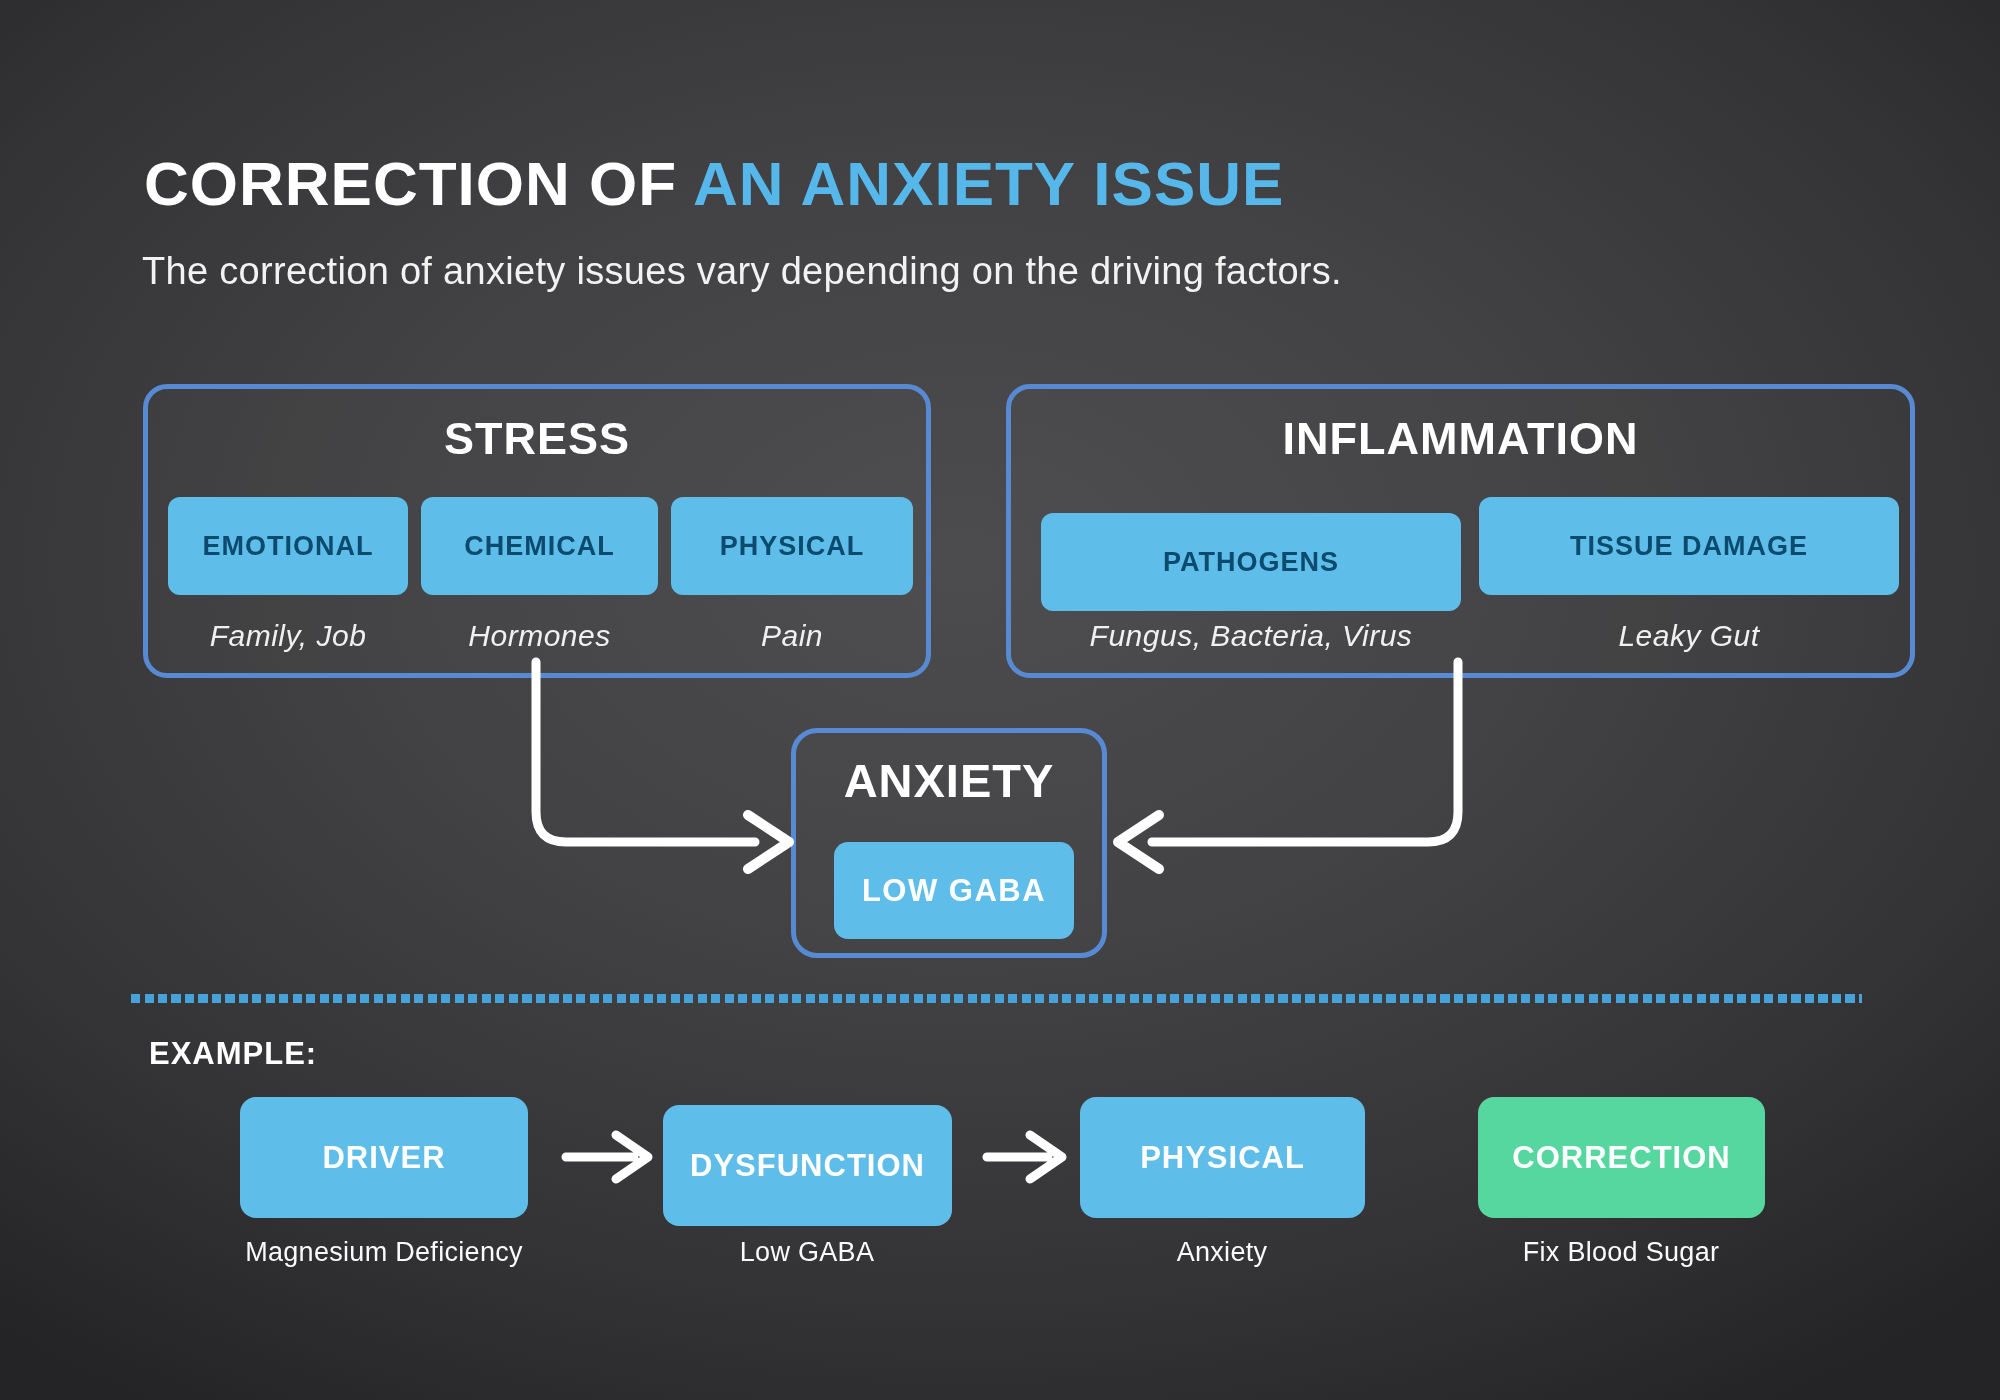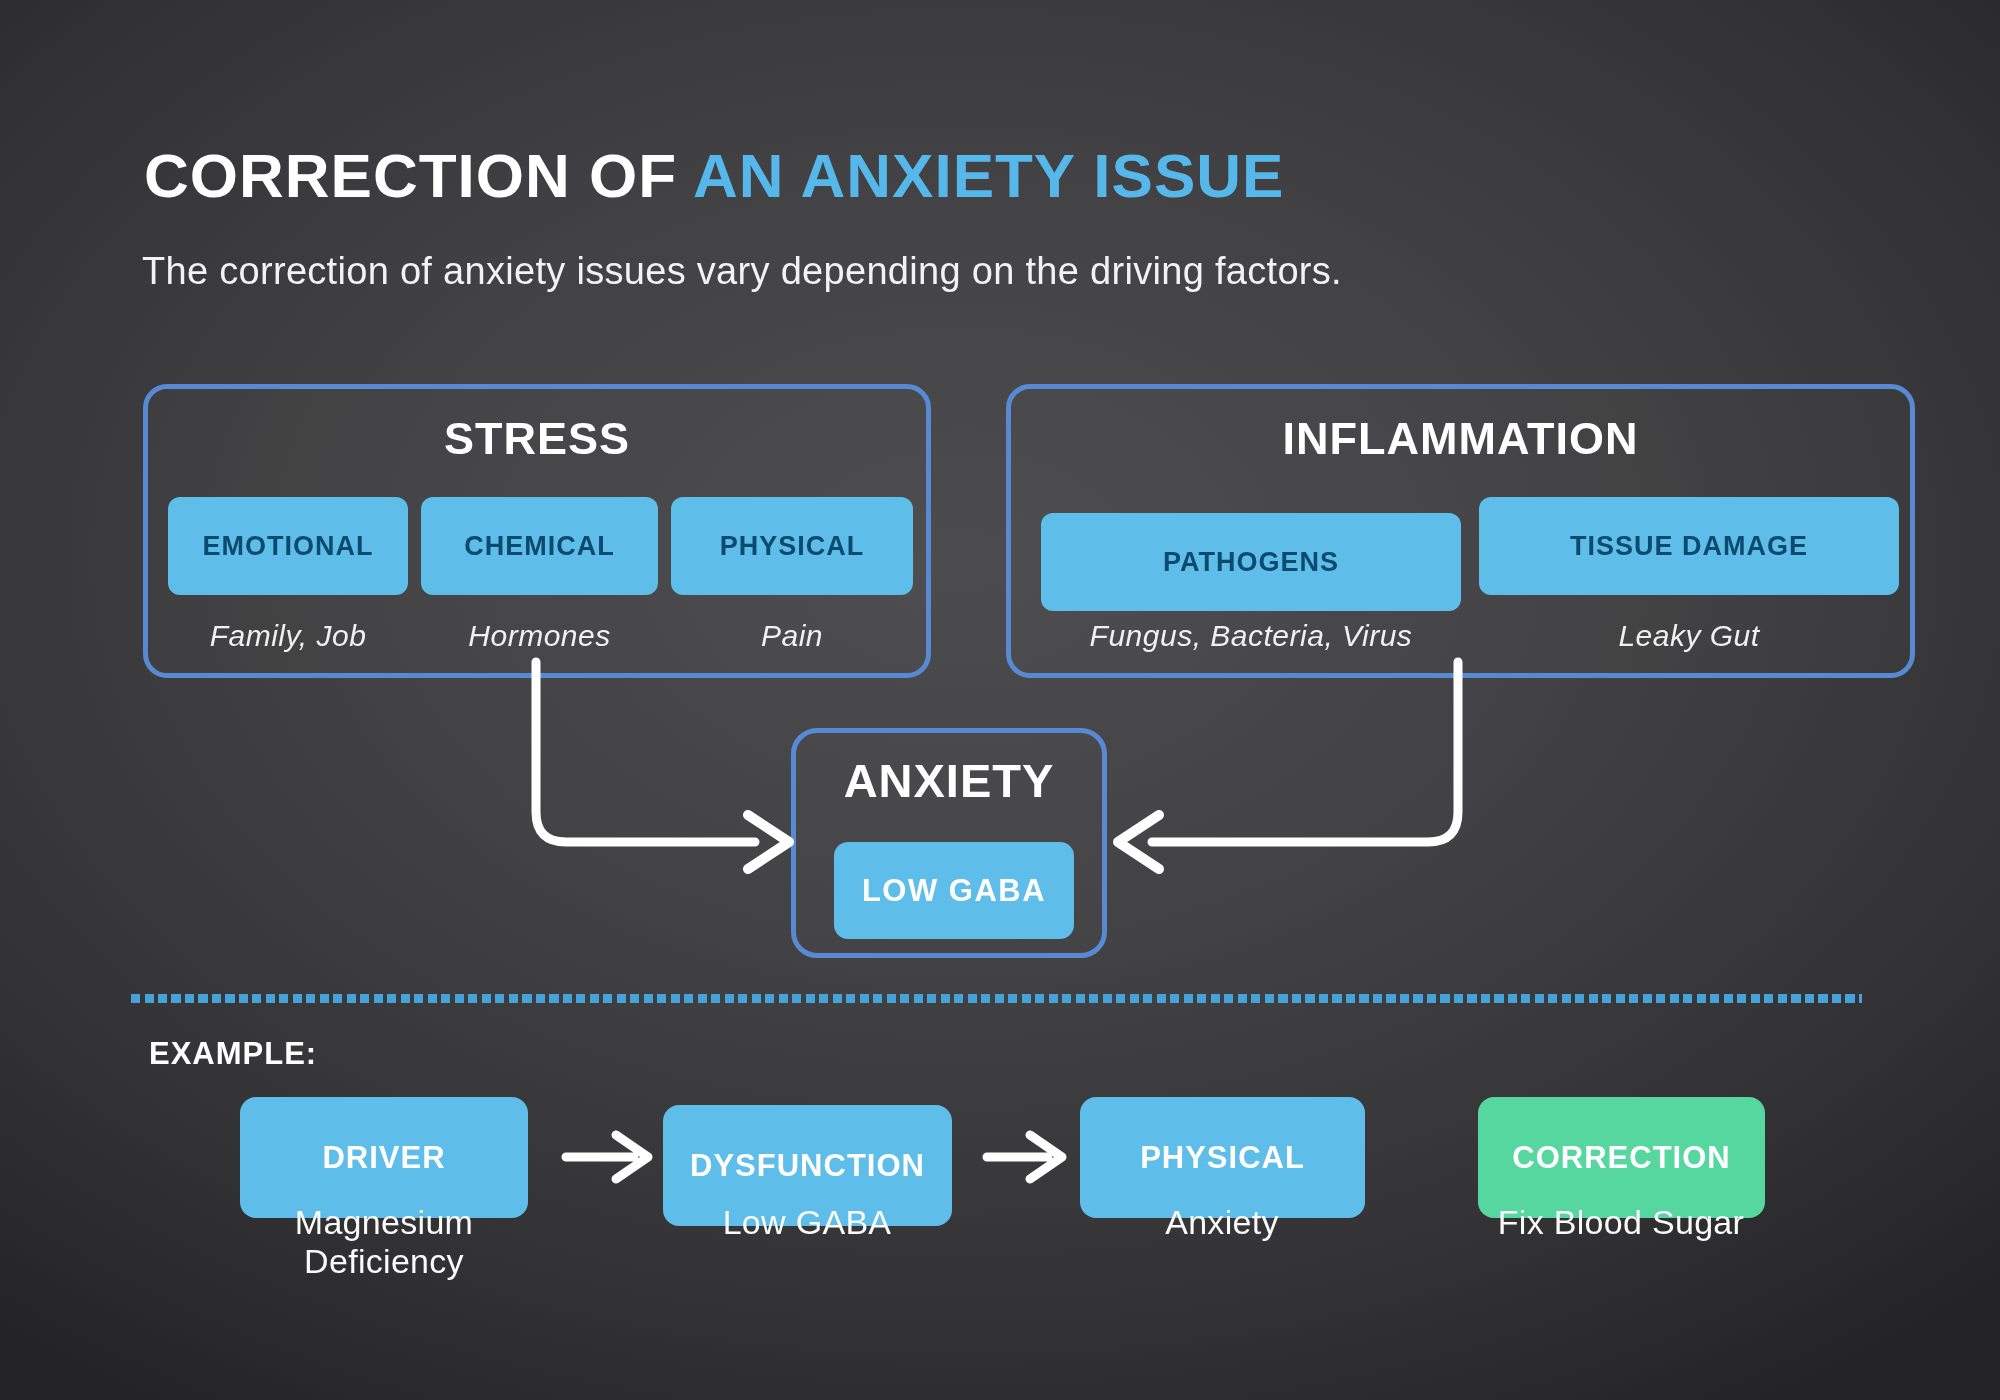--- a/index.html
+++ b/index.html
@@ -8,21 +8,21 @@
     font-family:"Liberation Sans", sans-serif;
     background:#2c2c2e;
     overflow:hidden;
   }
   #canvas{
     position:relative;width:2000px;height:1400px;
     background:radial-gradient(1500px 1000px at 48% 40%, #4c4c4e 0%, #424244 40%, #333335 75%, #242426 100%);
   }
   .abs{position:absolute;}
   .page-title{
-    top:140px;left:144px;
+    top:148px;left:144px;
     font-size:62px;font-weight:bold;letter-spacing:1px;
     color:#ffffff;white-space:nowrap;
   }
   .page-title .accent{color:#56b7ea;}
   .page-subtitle{
     top:250px;left:142px;
     font-size:38px;color:#f2f2f2;letter-spacing:.3px;white-space:nowrap;
   }
   .group-box{
     border:5px solid #578ad3;border-radius:24px;
@@ -62,21 +62,21 @@
     font-size:31px;font-weight:bold;color:#ffffff;letter-spacing:1px;white-space:nowrap;
   }
   .step-box{
     height:121px;border-radius:16px;
     display:flex;align-items:center;justify-content:center;
     color:#fff;font-weight:bold;font-size:31px;letter-spacing:1px;
   }
   .step-blue{background:#5ebde9;}
   .step-green{background:#57d7a0;}
   .step-label{
-    top:1203px;text-align:center;font-size:34px;color:#fafafa;line-height:1.15;letter-spacing:.3px;
+    top:1237px;text-align:center;font-size:27px;color:#fafafa;line-height:1.15;letter-spacing:.3px;
   }
   svg.connectors{top:0;left:0;pointer-events:none;}
 </style>
 </head>
 <body>
 
 <div id="canvas">
 
   <div class="abs page-title"><span>CORRECTION OF </span><span class="accent">AN ANXIETY ISSUE</span></div>
   <div class="abs page-subtitle">The correction of anxiety issues vary depending on the driving factors.</div>

